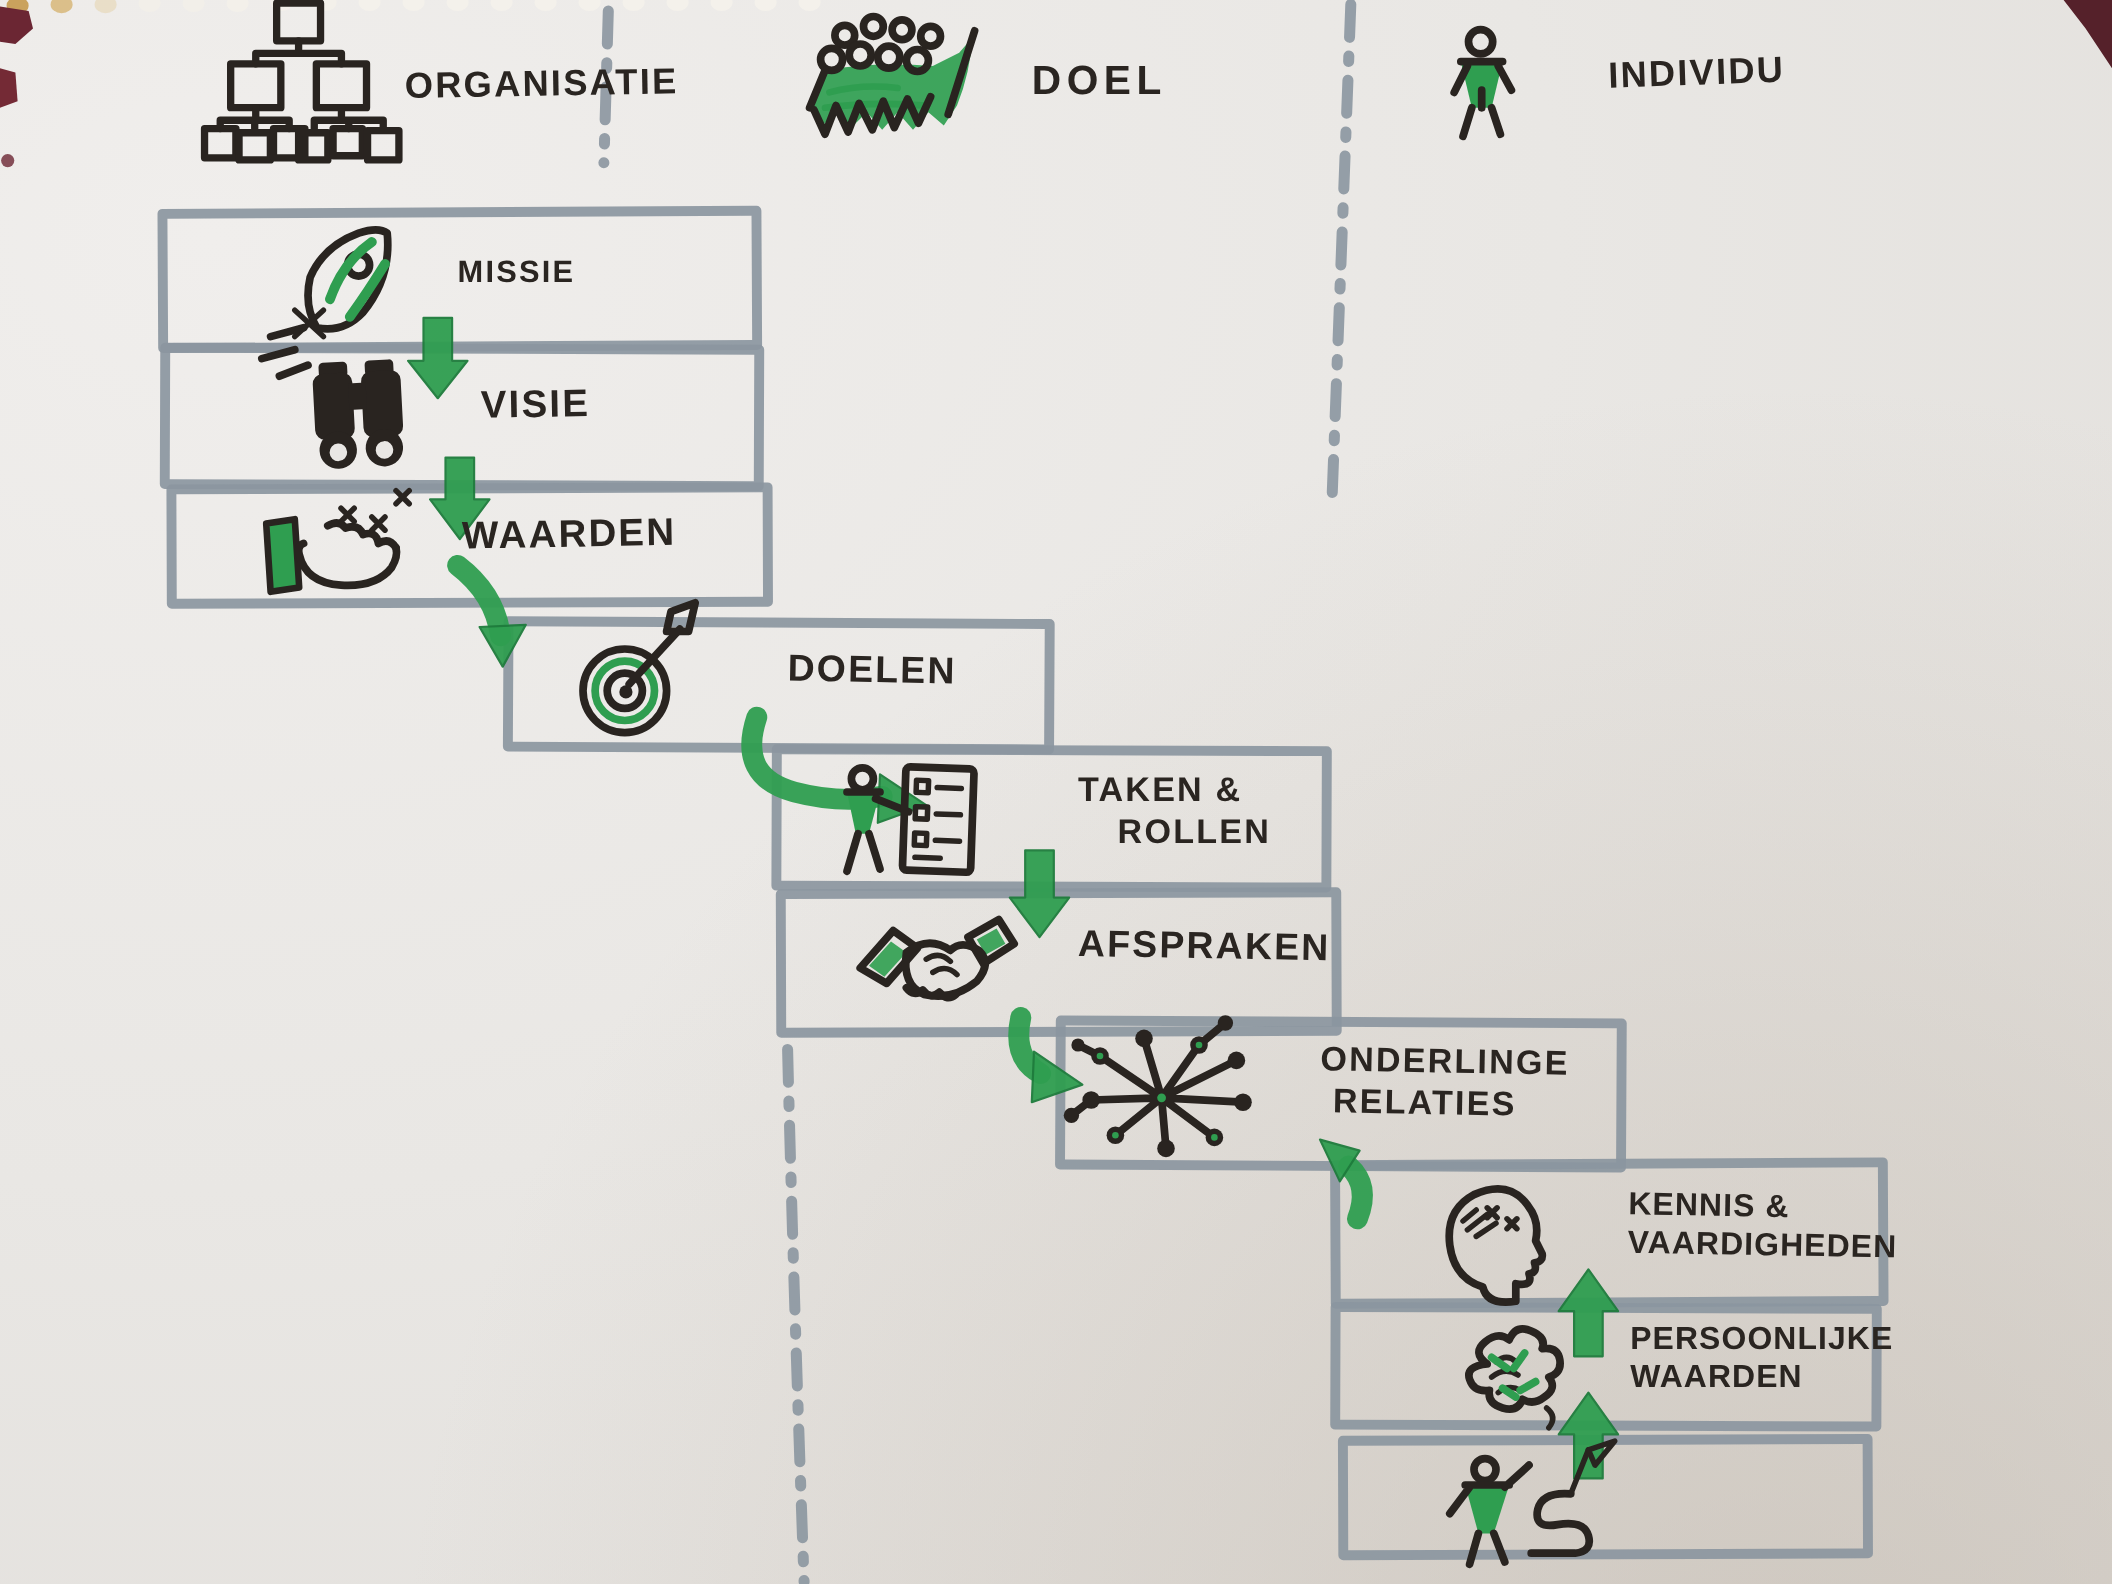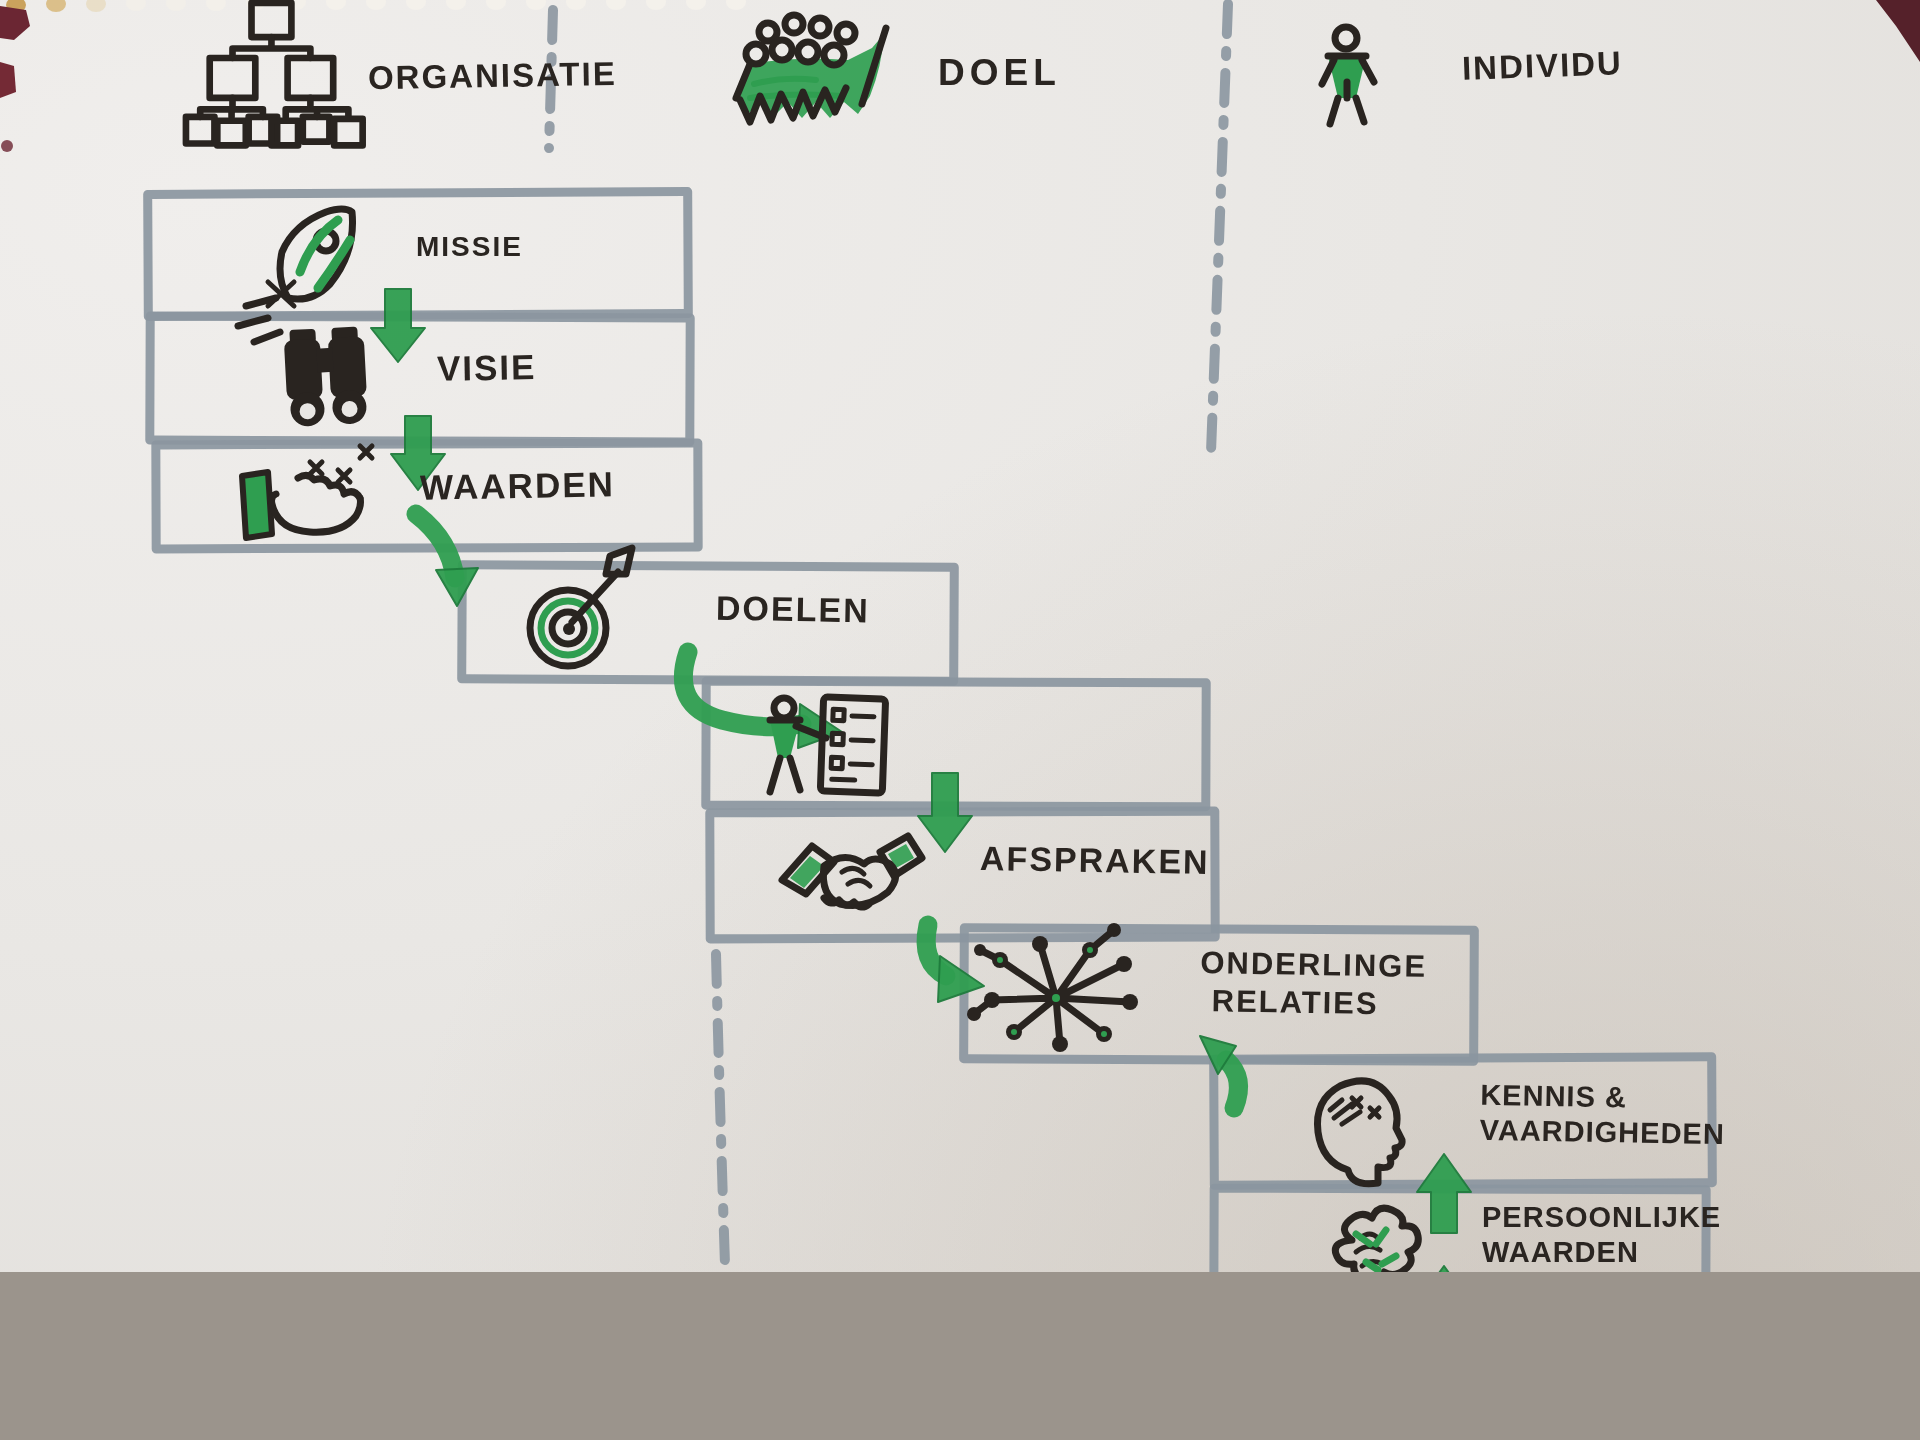--- a/index.html
+++ b/index.html
@@ -1,17 +1,17 @@
 <!DOCTYPE html>
 <html><head>
 <meta charset="utf-8">
 <style>
   html,body{margin:0;padding:0;background:#9b948c;}
   #stage{
-    position:relative;width:1920px;height:1272px;overflow:hidden;
+    position:relative;width:1920px;height:1440px;overflow:hidden;
     background:
       radial-gradient(ellipse at 85% 110%, rgba(190,180,168,.55) 0%, rgba(190,180,168,0) 55%),
       radial-gradient(ellipse at 10% 15%, #f0eeec 0%, #e9e7e4 50%, #e0ddd9 100%);
     font-family:"Liberation Sans", sans-serif;
   }
   #art{position:absolute;inset:0;}
   .box{fill:none;stroke:#8b96a0;stroke-width:9;stroke-linejoin:round;stroke-linecap:round;opacity:.92;}
   .ink{stroke:#292420;stroke-width:7;fill:none;stroke-linecap:round;stroke-linejoin:round;}
   .ink5{stroke:#292420;stroke-width:5;fill:none;stroke-linecap:round;stroke-linejoin:round;}
   .inkfill{fill:#292420;}
@@ -268,20 +268,21 @@
 
 <div class="lbl" style="left:368px;top:56px;font-size:33px;transform:rotate(-1deg);">ORGANISATIE</div>
 <div class="lbl" style="left:938px;top:50px;font-size:37px;letter-spacing:5px;">DOEL</div>
 <div class="lbl" style="left:1462px;top:46px;font-size:33px;transform:rotate(-2deg);">INDIVIDU</div>
 
 <div class="lbl" style="left:416px;top:230px;font-size:28px;">MISSIE</div>
 <div class="lbl" style="left:437px;top:347px;font-size:35px;transform:rotate(-1deg);">VISIE</div>
 <div class="lbl" style="left:420px;top:465px;font-size:35px;transform:rotate(-1deg);">WAARDEN</div>
 <div class="lbl" style="left:716px;top:589px;font-size:34px;transform:rotate(1deg);">DOELEN</div>
 
+<div class="lbl" style="left:980px;top:699px;font-size:31px;"><span class="l2">TAKEN &amp;</span><span class="l2" style="padding-left:36px;">ROLLEN</span></div>
 
 <div class="lbl" style="left:980px;top:840px;font-size:34px;transform:rotate(1deg);">AFSPRAKEN</div>
 
 <div class="lbl" style="left:1200px;top:946px;font-size:31px;transform:rotate(1deg);"><span class="l2">ONDERLINGE</span><span class="l2" style="padding-left:12px;">RELATIES</span></div>
 
 <div class="lbl" style="left:1480px;top:1080px;font-size:29px;transform:rotate(1deg);letter-spacing:1px;"><span class="l2">KENNIS &amp;</span><span class="l2">VAARDIGHEDEN</span></div>
 
 <div class="lbl" style="left:1482px;top:1200px;font-size:29px;letter-spacing:1px;"><span class="l2">PERSOONLIJKE</span><span class="l2">WAARDEN</span></div>
 
 

